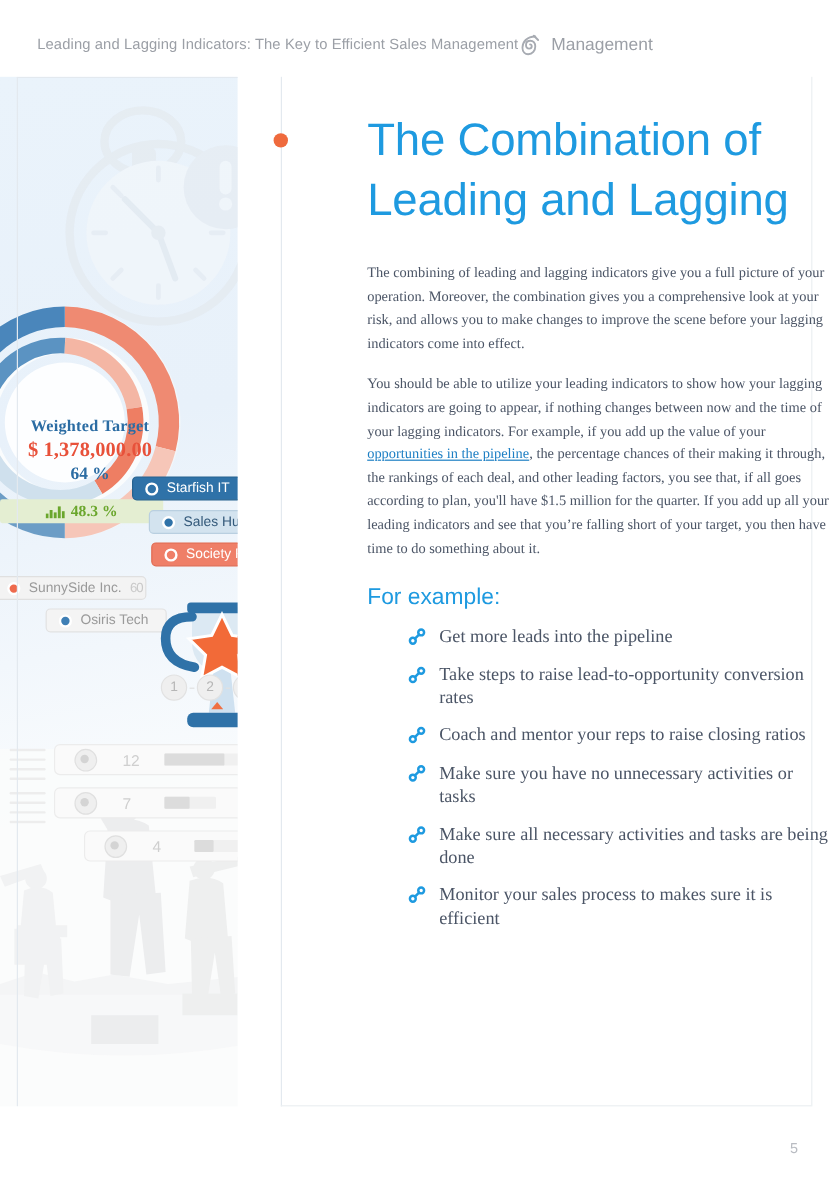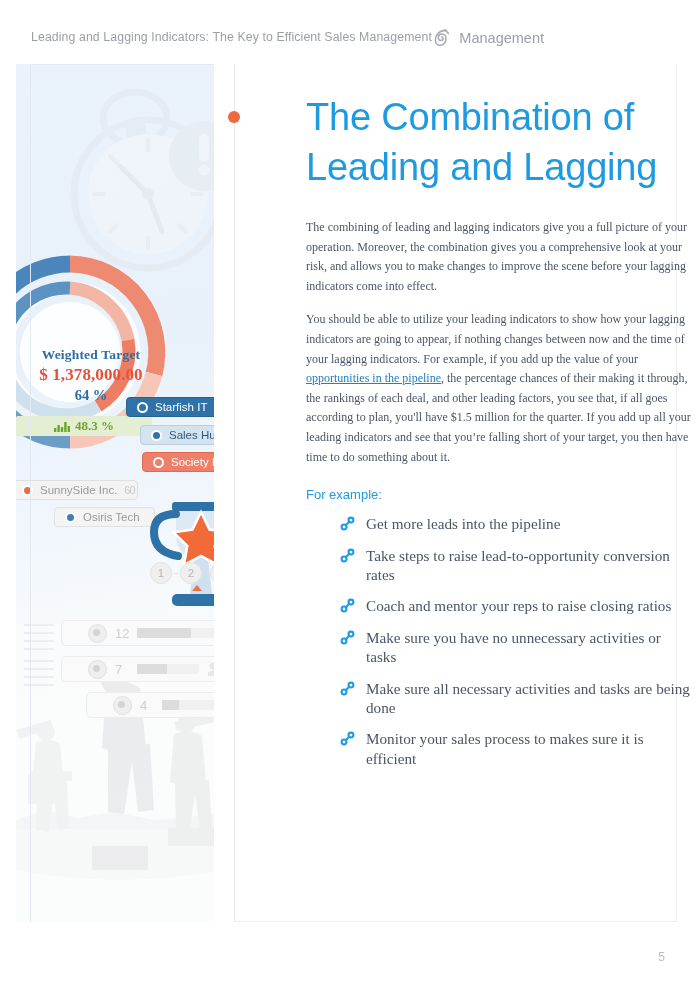--- a/index.html
+++ b/index.html
@@ -22,21 +22,21 @@
   }
   .brand{
     position:absolute;right:31px;top:28px;
     display:flex;align-items:center;gap:7px;
   }
   .brand-mark{width:19px;height:19px;display:block;}
   .brand-name{font-size:14.5px;color:#9b9fa6;}
 
   
   .left-panel{
-    position:absolute;left:16px;top:64px;width:198px;height:858px;
+    position:absolute;left:0;top:64px;width:198px;height:858px;
     overflow:hidden;
     background:linear-gradient(170deg,#eaf3fb 0%,#e8f1fa 34%,#f2f7fc 55%,#fdfefe 76%,#ffffff 100%);
   }
   .panel-frame{
     position:absolute;left:14px;top:0px;width:220px;height:858px;
     border-left:1px solid #e3e9ef;border-top:1px solid #e3e9ef;
     box-sizing:border-box;pointer-events:none;
   }
 
   
@@ -126,21 +126,21 @@
   .step-marker{
     position:absolute;left:176px;top:521px;width:0;height:0;
     border-left:5px solid transparent;border-right:5px solid transparent;
     border-bottom:6px solid #ef7044;
   }
 
   
   .row{
     position:absolute;box-sizing:border-box;
     border:1px solid #ececec;border-radius:5px;background:#fafafa;
-    display:flex;align-items:center;gap:8px;padding:0 26px;
+    display:flex;align-items:center;gap:21px;padding:0 16px;
     color:#d0d0d0;
     justify-content:center;
   }
   .row .radio{
     width:17px;height:17px;border-radius:50%;
     background:#efefef;border:1px solid #e0e0e0;
     position:relative;flex:none;
   }
   .row .radio::after{
     content:"";position:absolute;left:4px;top:4px;width:7px;height:7px;
@@ -179,21 +179,21 @@
     letter-spacing:-.2px;margin:0;
   }
   .para{
     font-family:"Liberation Serif",serif;
     font-size:12px;line-height:19.6px;color:#4b5566;
     margin:0 0 14px 0;
   }
   .para-first{margin-top:26px;}
   .inline-link{color:#1d7fc4;text-decoration:underline;}
   .for-example{
-    font-size:13px;color:#1e9ae0;margin:20px 0 12px 0;
+    font-size:19px;color:#1e9ae0;margin:20px 0 12px 0;
   }
   .bullets{list-style:none;margin:0;padding:0 0 0 38px;}
   .bullet{
     position:relative;
     font-family:"Liberation Serif",serif;
     font-size:15.2px;line-height:19.4px;color:#4b5566;
     margin-bottom:12px;padding-left:22px;
   }
   .bullet-icon{
     position:absolute;left:-4px;top:2px;width:15px;height:15px;

